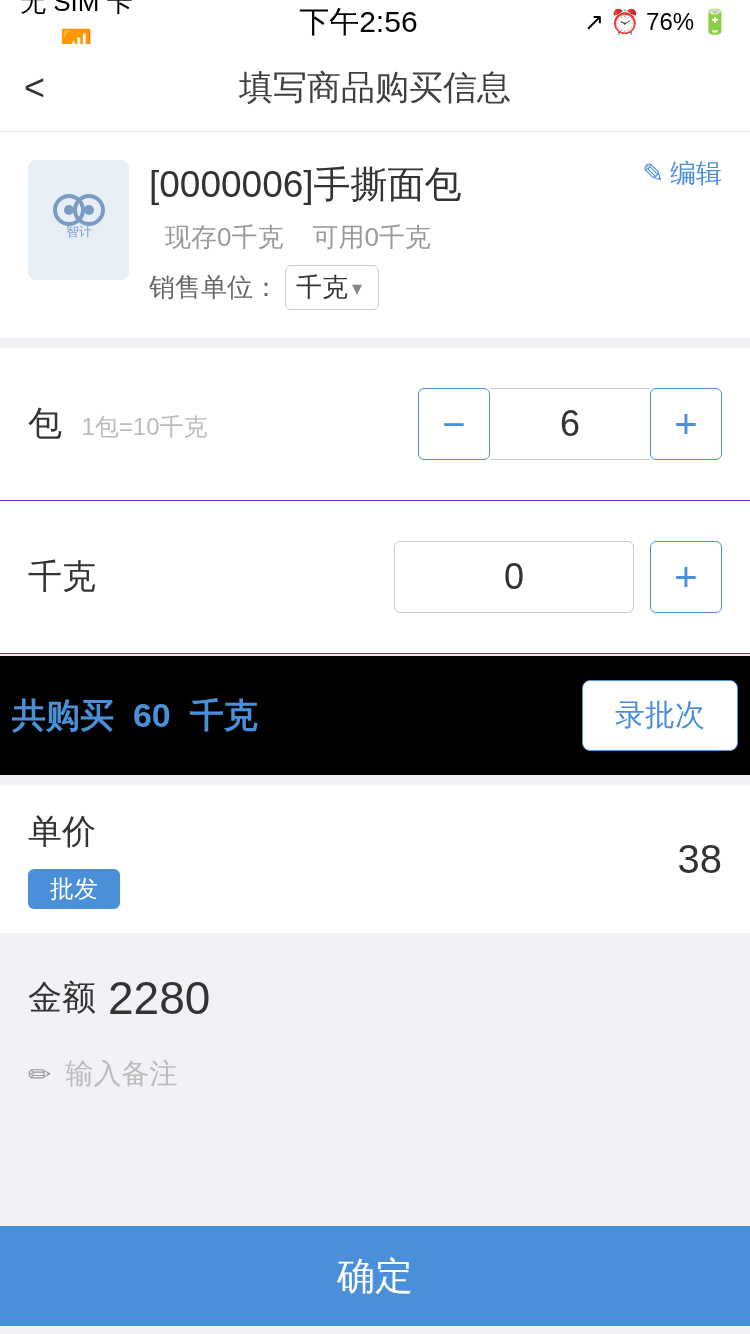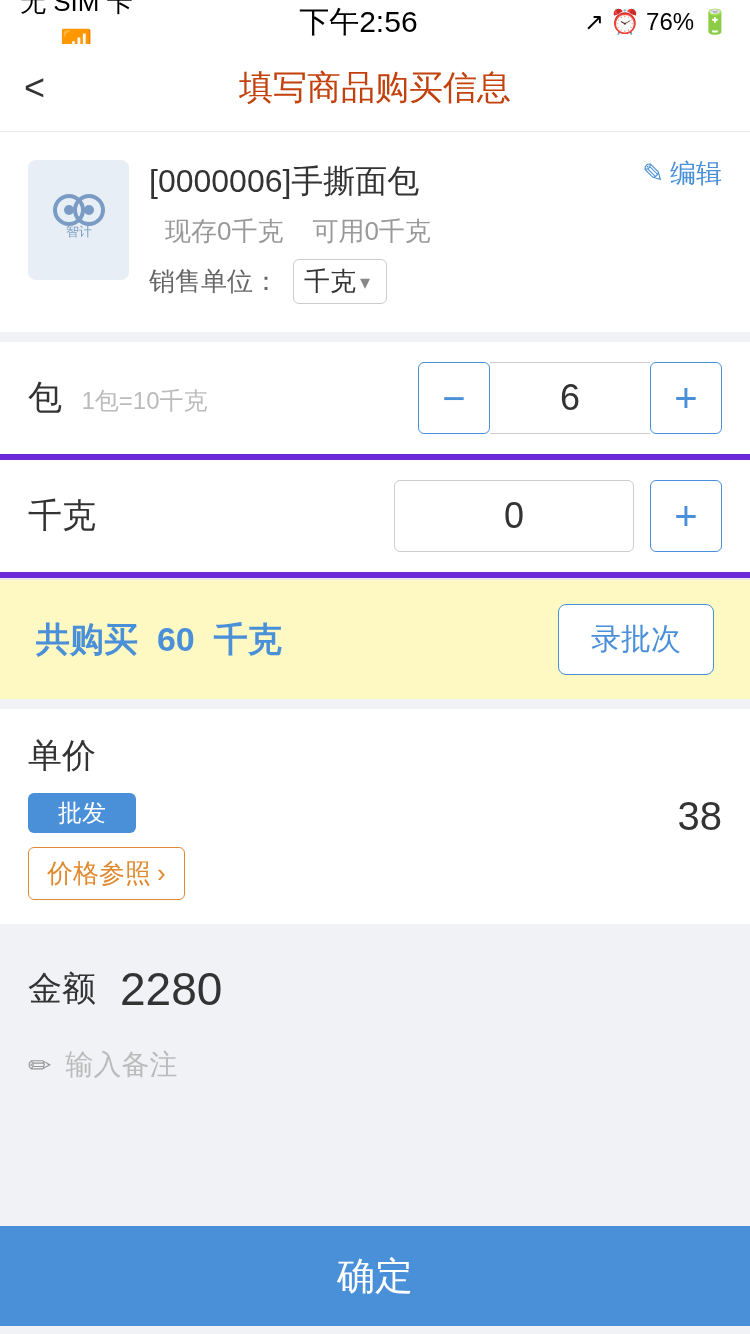--- a/index.html
+++ b/index.html
@@ -41,21 +41,21 @@
     .nav-back {
       position: absolute;
       left: 24px;
       font-size: 36px;
       color: #333;
       cursor: pointer;
     }
     .nav-title {
       font-size: 34px;
       font-weight: 500;
-      color: #c2410c;
+      color: #404040;
     }
 
     
     .product-card {
       background: #fff;
       margin-top: 0;
       padding: 24px 28px;
       display: flex;
       align-items: flex-start;
       gap: 20px;
@@ -70,37 +70,37 @@
       align-items: center;
       justify-content: center;
       flex-shrink: 0;
     }
     .product-image-inner {
       color: #7a9cc4;
       font-size: 48px;
     }
     .product-info { flex: 1; }
     .product-name {
-      font-size: 32px;
+      font-size: 37px;
       color: #333;
       font-weight: 500;
       margin-bottom: 10px;
     }
     .product-stock {
       font-size: 26px;
       color: #999;
       margin-bottom: 10px;
       margin-left: 16px;
     }
     .product-unit {
       font-size: 26px;
       color: #666;
       display: flex;
       align-items: center;
-      gap: 14px;
+      gap: 6px;
     }
     .unit-select {
       border: 1px solid #ccc;
       border-radius: 6px;
       padding: 4px 16px 4px 10px;
       font-size: 26px;
       color: #333;
       background: #fff;
       position: relative;
       display: inline-flex;
@@ -119,22 +119,22 @@
     }
 
     
     .input-section {
       background: #fff;
       border-bottom: 1px solid #e8e8e8;
     }
     .input-row {
       display: flex;
       align-items: center;
-      padding: 20px 28px;
-      border-bottom: 6px solid #6d28d9;
+      padding: 40px 28px;
+      border-bottom: 1px solid #6d28d9;
     }
     .input-label {
       font-size: 34px;
       color: #333;
       flex: 1;
     }
     .input-hint {
       font-size: 24px;
       color: #bbb;
       margin-left: 10px;
@@ -187,25 +187,25 @@
       font-size: 40px;
       display: flex;
       align-items: center;
       justify-content: center;
       cursor: pointer;
       border-radius: 6px;
     }
 
     
     .total-row {
-      background: #fef9c3;
+      background: #000000;
       display: flex;
       align-items: center;
       justify-content: space-between;
-      padding: 24px 36px;
+      padding: 24px 12px;
       border-top: 1px solid #e8e8e8;
       border-bottom: 10px solid #f0f2f5;
     }
     .total-text {
       font-size: 34px;
       color: #333;
     }
     .total-text span {
       color: #4a90d9;
       font-weight: 600;
@@ -233,21 +233,21 @@
       display: flex;
       align-items: flex-start;
       gap: 14px;
       flex-direction: column;
     }
     .price-label { font-size: 34px; color: #333; }
     .price-tag {
       background: #4a90d9;
       color: #fff;
       border-radius: 6px;
-      padding: 4px 30px;
+      padding: 4px 22px;
       font-size: 24px;
     }
     .price-ref-btn {
       border: 1px solid #e08a30;
       color: #e08a30;
       border-radius: 6px;
       padding: 8px 18px;
       font-size: 26px;
       display: flex;
       align-items: center;
@@ -262,21 +262,21 @@
     }
 
     
     .amount-section {
       background: #f0f2f5;
       padding: 28px 28px 0 28px;
     }
     .amount-row {
       display: flex;
       align-items: center;
-      gap: 24px;
+      gap: 12px;
       margin-bottom: 20px;
     }
     .amount-label { font-size: 34px; color: #333; }
     .amount-value { font-size: 46px; color: #333; font-weight: 500; }
     .remark-row {
       display: flex;
       align-items: center;
       gap: 14px;
       padding: 10px 0 20px 0;
     }
@@ -388,24 +388,20 @@
     &nbsp;<span style="color:#4a90d9; font-weight:600;">60</span>&nbsp;
     <span>千克</span>
   </div>
   <div class="batch-btn">录批次</div>
 </div>
 
 <div class="price-section">
   <div class="price-left">
     <span class="price-label">单价</span>
     <span class="price-tag">批发</span>
-    <div class="price-ref-btn">
-      <span>价格参照</span>
-      <span>›</span>
-    </div>
   </div>
   <div class="price-value">38</div>
 </div>
 
 <div class="amount-section">
   <div class="amount-row">
     <span class="amount-label">金额</span>
     <span class="amount-value">2280</span>
   </div>
   <div class="remark-row">

